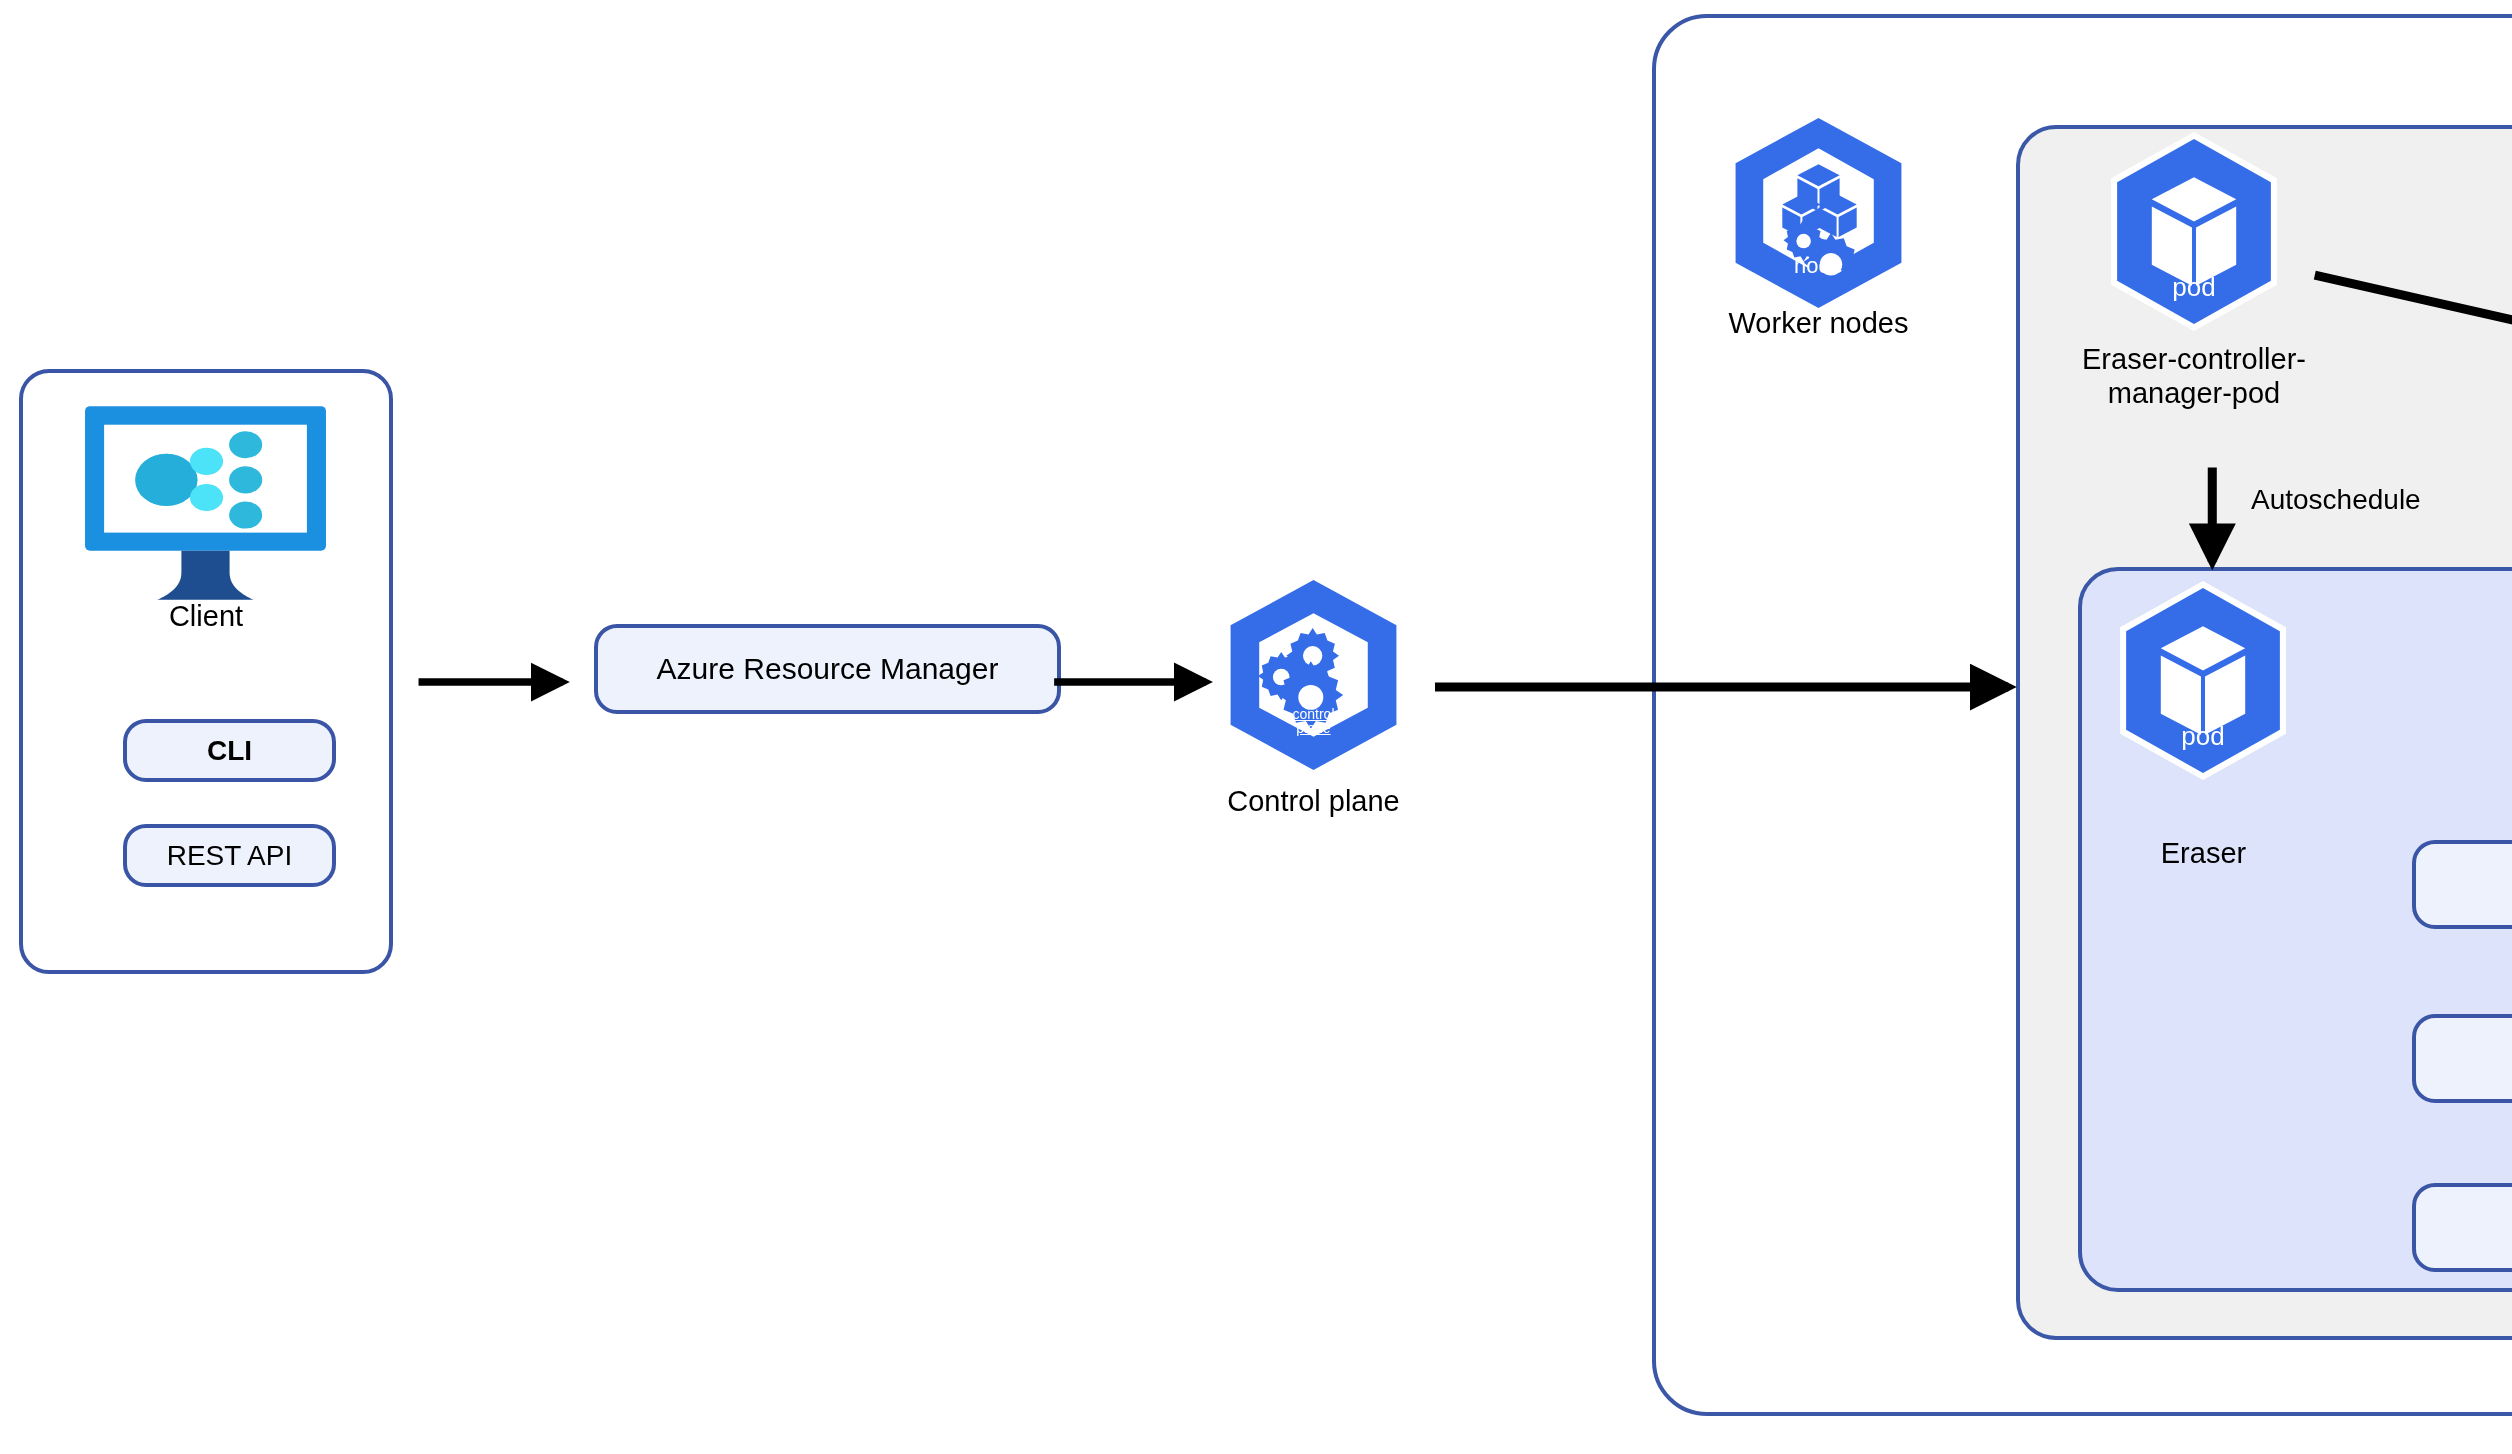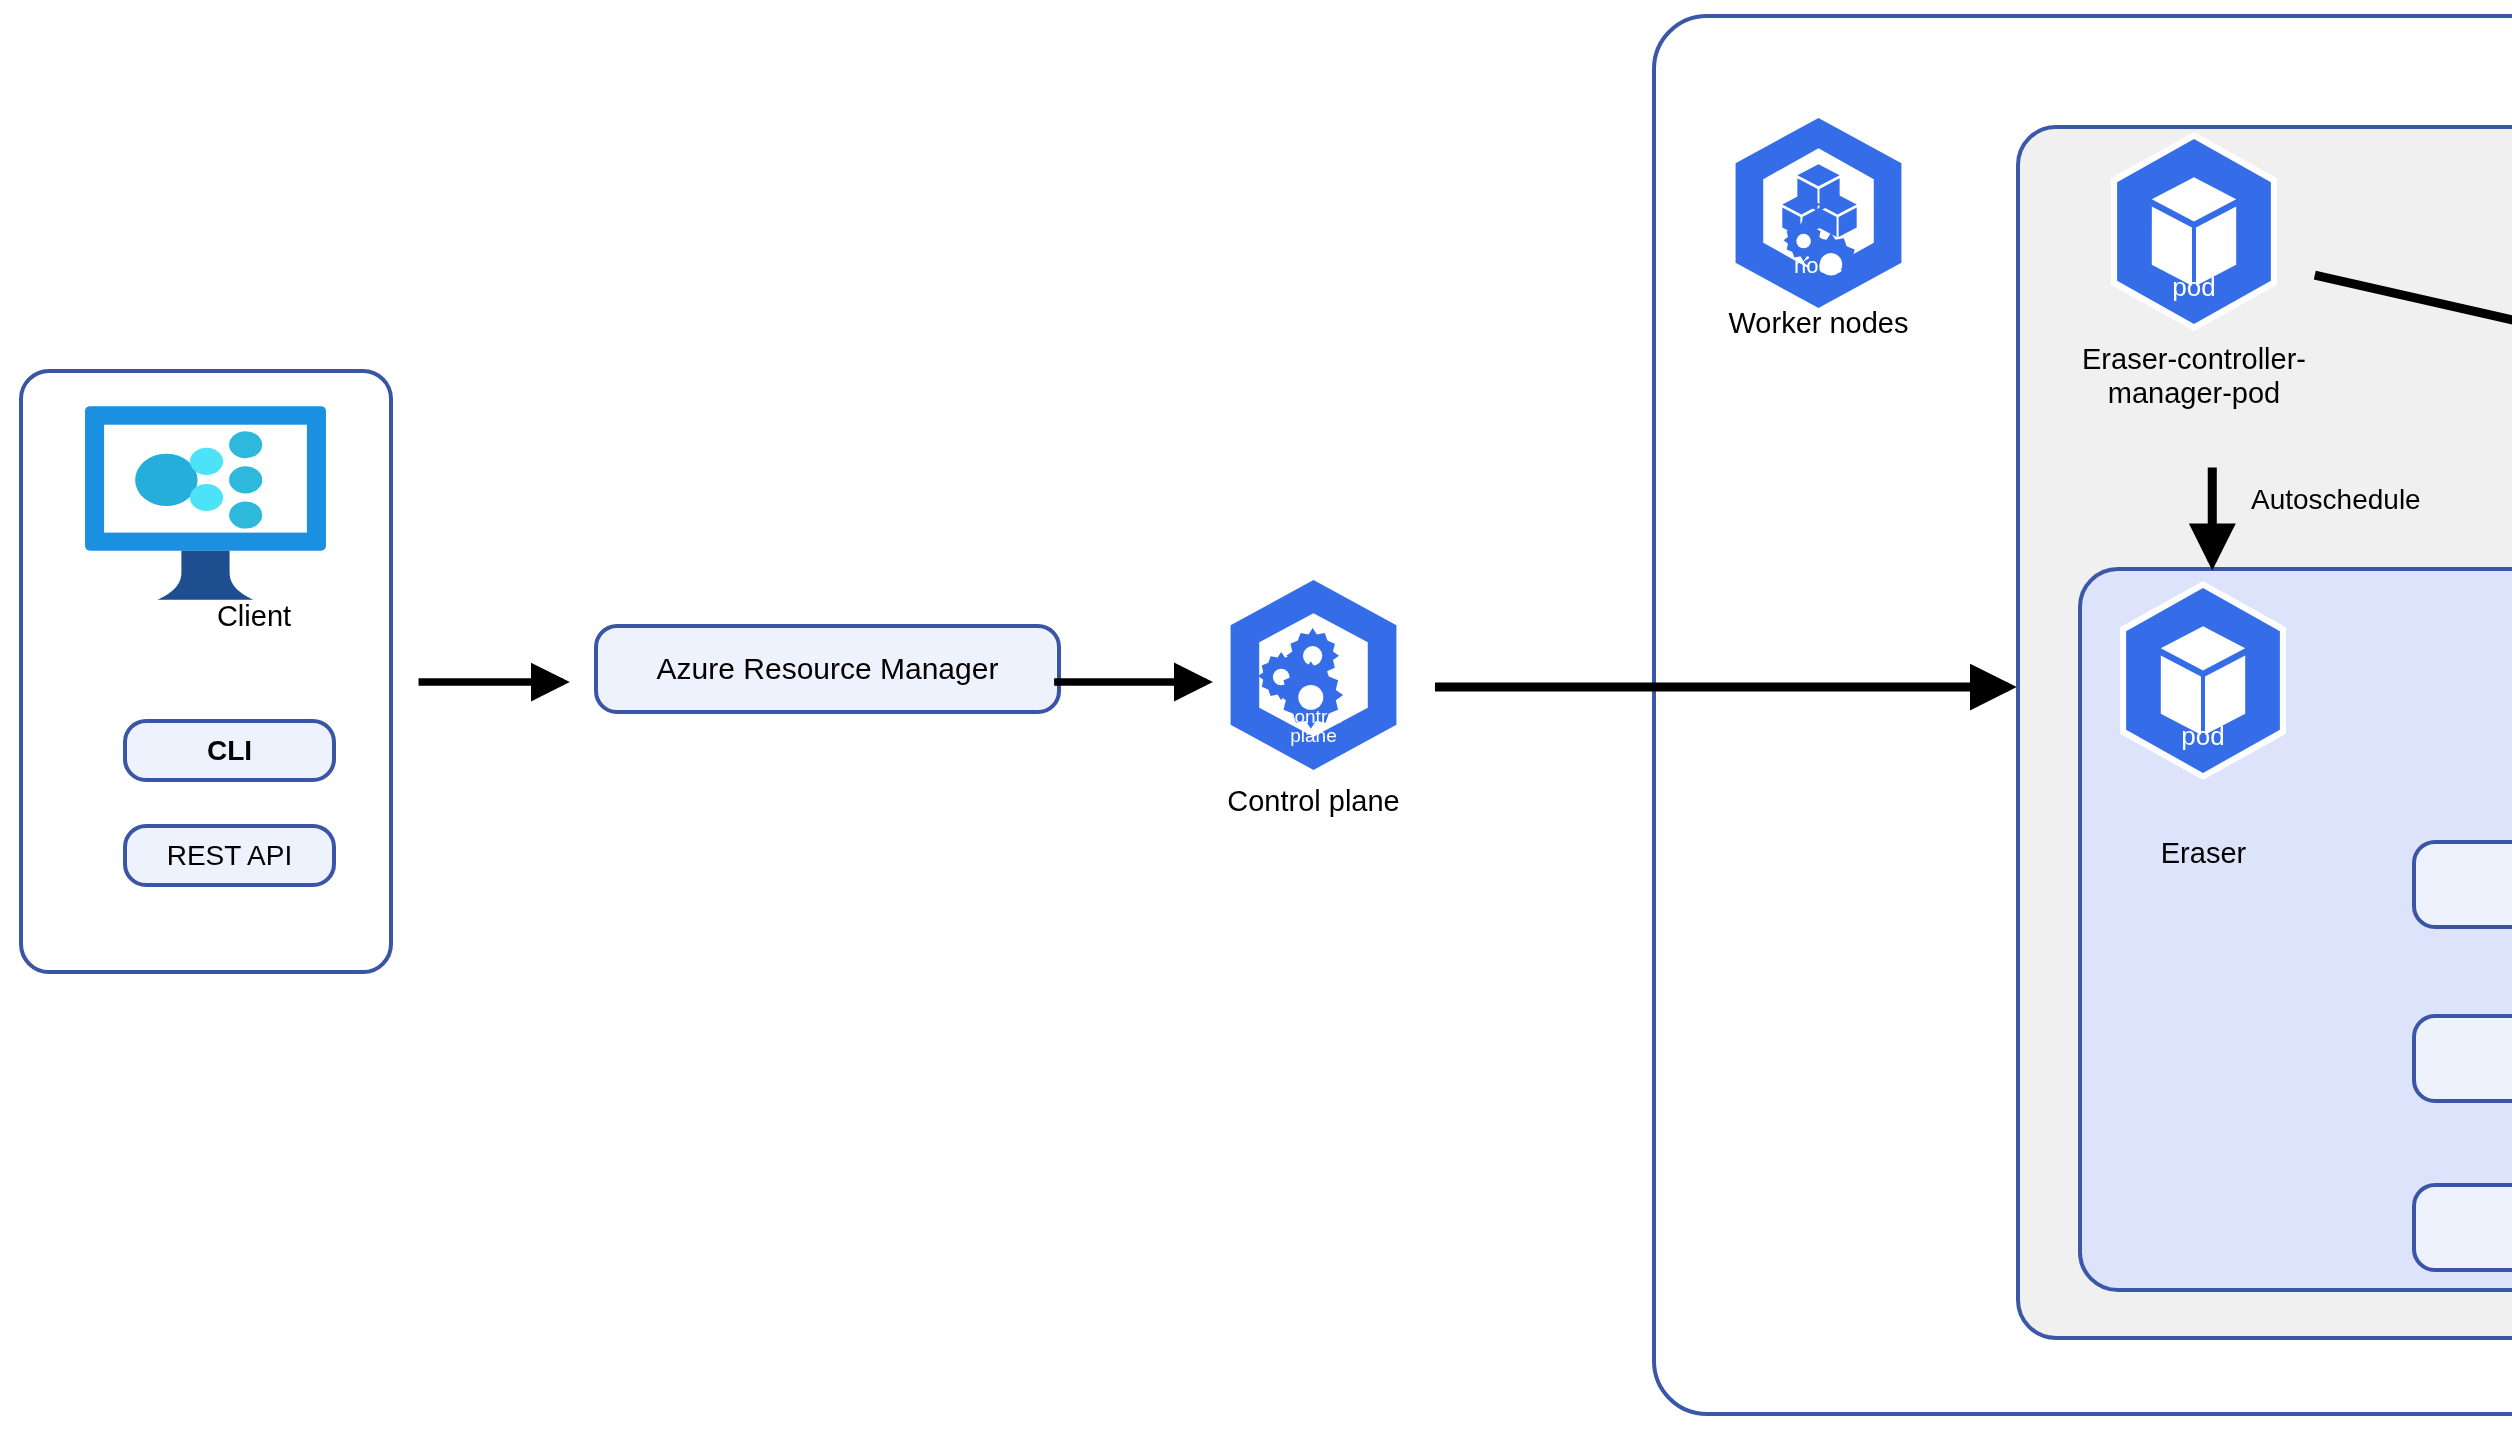--- a/index.html
+++ b/index.html
@@ -53,41 +53,41 @@
     <ellipse cx="182" cy="155" rx="62" ry="52" fill="#2BB4DE"></ellipse>
     <ellipse cx="182" cy="155" rx="62" ry="52" fill="#1FA9D6" opacity="0.55"></ellipse>
     <ellipse cx="262" cy="118" rx="33" ry="27" fill="#4CE2F7"></ellipse>
     <ellipse cx="262" cy="190" rx="33" ry="27" fill="#4CE2F7"></ellipse>
     <ellipse cx="340" cy="85" rx="33" ry="27" fill="#2EB8DC"></ellipse>
     <ellipse cx="340" cy="155" rx="33" ry="27" fill="#2EB8DC"></ellipse>
     <ellipse cx="340" cy="225" rx="33" ry="27" fill="#2EB8DC"></ellipse>
     <path d="M212 296 h96 v44 c0 28 26 44 48 54 H164 c22 -10 48 -26 48 -54 z" fill="#1F4E90"></path>
   </svg>
 </div>
-<div class="cap" style="left:19px;top:599px;width:374px;padding-left:48px;">Client</div>
+<div class="cap" style="left:19px;top:599px;width:374px;">Client</div>
 
 <div class="pill" style="left:99px;top:719px;width:213px;height:63px;font-weight:bold;">CLI</div>
 <div class="pill" style="left:99px;top:824px;width:213px;height:63px;">REST API</div>
 
 <div class="pill" style="left:570px;top:624px;width:467px;height:90px;font-size:30px;">Azure Resource Manager</div>
 
 <div class="k8s" style="left:1218px;top:577px;width:191px;height:196px;">
   <svg class="hex" viewBox="0 0 380 390">
     <polygon points="190,6 355,96 355,294 190,384 25,294 25,96" fill="#356CE8"></polygon>
     <polygon points="190,72 298,130 298,260 190,318 82,260 82,130" fill="#ffffff"></polygon>
     <g fill="#356CE8" transform="translate(100,96) scale(0.92)">
       <path d="M96 6 l9 14 17 -3 6 16 16 7 -4 17 13 9 -13 9 4 17 -16 7 -6 16 -17 -3 -9 14 -9 -14 -17 3 -6 -16 -16 -7 4 -17 -13 -9 13 -9 -4 -17 16 -7 6 -16 17 3z"></path>
       <circle cx="96" cy="66" r="21" fill="#ffffff"></circle>
       <path d="M28 58 l8 12 15 -3 5 14 14 6 -3 15 11 8 -11 8 3 15 -14 6 -5 14 -15 -3 -8 12 -8 -12 -15 3 -5 -14 -14 -6 3 -15 -11 -8 11 -8 -3 -15 14 -6 5 -14 15 3z"></path>
       <circle cx="28" cy="112" r="18" fill="#ffffff"></circle>
       <path d="M92 78 l11 17 21 -4 7 20 20 8 -5 21 16 11 -16 11 5 21 -20 8 -7 20 -21 -4 -11 17 -11 -17 -21 4 -7 -20 -20 -8 5 -21 -16 -11 16 -11 -5 -21 20 -8 7 -20 21 4z"></path>
       <circle cx="92" cy="156" r="27" fill="#ffffff"></circle>
     </g>
   </svg>
-  <div class="badge-text" style="top:130px;font-size:19px;white-space:pre-line;">control
+  <div class="badge-text" style="top:130px;font-size:14px;white-space:pre-line;text-decoration:underline;">control
 plane</div>
 </div>
 <div class="cap" style="left:1168px;top:784px;width:291px;">Control plane</div>
 
 <div class="k8s" style="left:1723px;top:115px;width:191px;height:196px;">
   <svg class="hex" viewBox="0 0 380 390">
     <polygon points="190,6 355,96 355,294 190,384 25,294 25,96" fill="#356CE8"></polygon>
     <polygon points="190,66 300,128 300,254 190,316 80,254 80,128" fill="#ffffff"></polygon>
     <g fill="#356CE8">
       <path d="M190 98 l42 22 -42 22 -42 -22z"></path>

